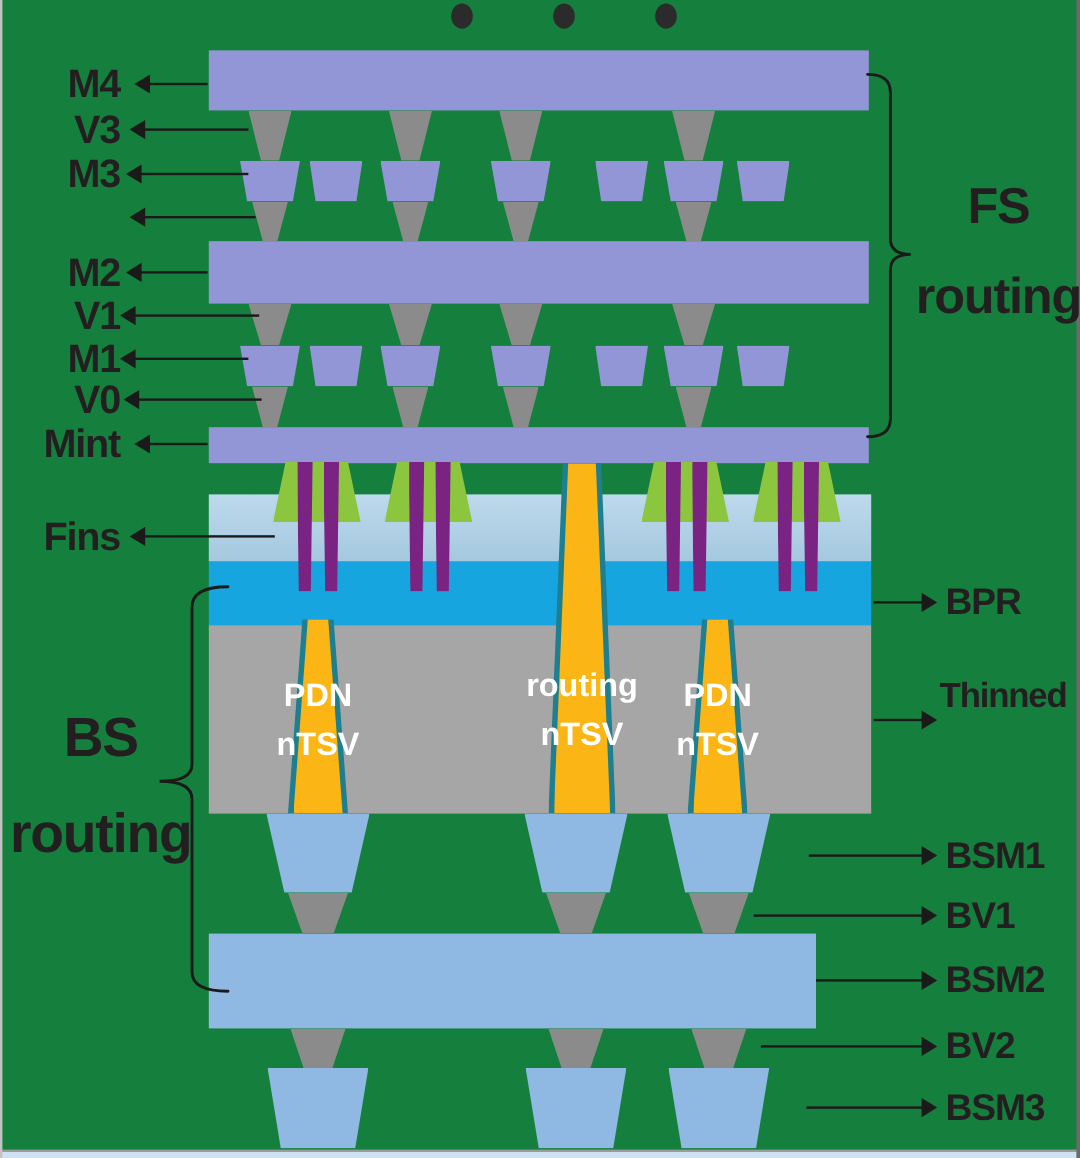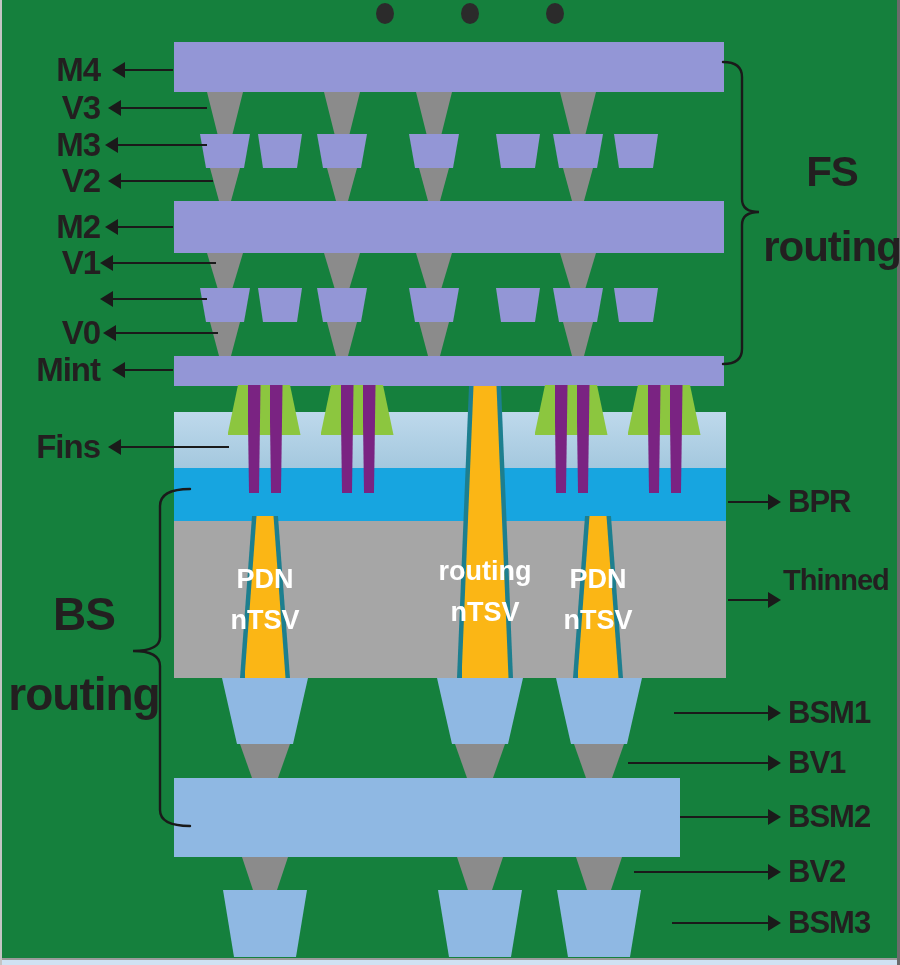--- a/index.html
+++ b/index.html
@@ -136,23 +136,23 @@
     </div>
 
   <svg class="braces" width="900" height="965" viewBox="0 0 900 965">
     <path d="M 723 62 Q 742 62 742 77 L 742 199 Q 742 212 759 212 Q 742 212 742 225 L 742 349 Q 742 364 723 364"></path>
     <path d="M 190 489 Q 160 489 160 506 L 160 637 Q 160 651 133 651 Q 160 651 160 666 L 160 810 Q 160 826 190 826"></path>
   </svg>
 
   <div class="llabel" style="top:50px">M4</div>
   <div class="llabel" style="top:88px">V3</div>
   <div class="llabel" style="top:125px">M3</div>
-  <div class="llabel" style="top:161px">V2</div>
   <div class="llabel" style="top:207px">M2</div>
   <div class="llabel" style="top:243px">V1</div>
+  <div class="llabel" style="top:279px">M1</div>
   <div class="llabel" style="top:313px">V0</div>
   <div class="llabel" style="top:427px">Fins</div>
   <div class="llabel" style="top:350px">Mint</div>
 
   <div class="rlabel" style="top:483px">BPR</div>
   <div class="rlabel small" style="top:561px">Thinned</div>
   <div class="rlabel" style="top:694px">BSM1</div>
   <div class="rlabel" style="top:744px">BV1</div>
   <div class="rlabel" style="top:798px">BSM2</div>
   <div class="rlabel" style="top:853px">BV2</div>

